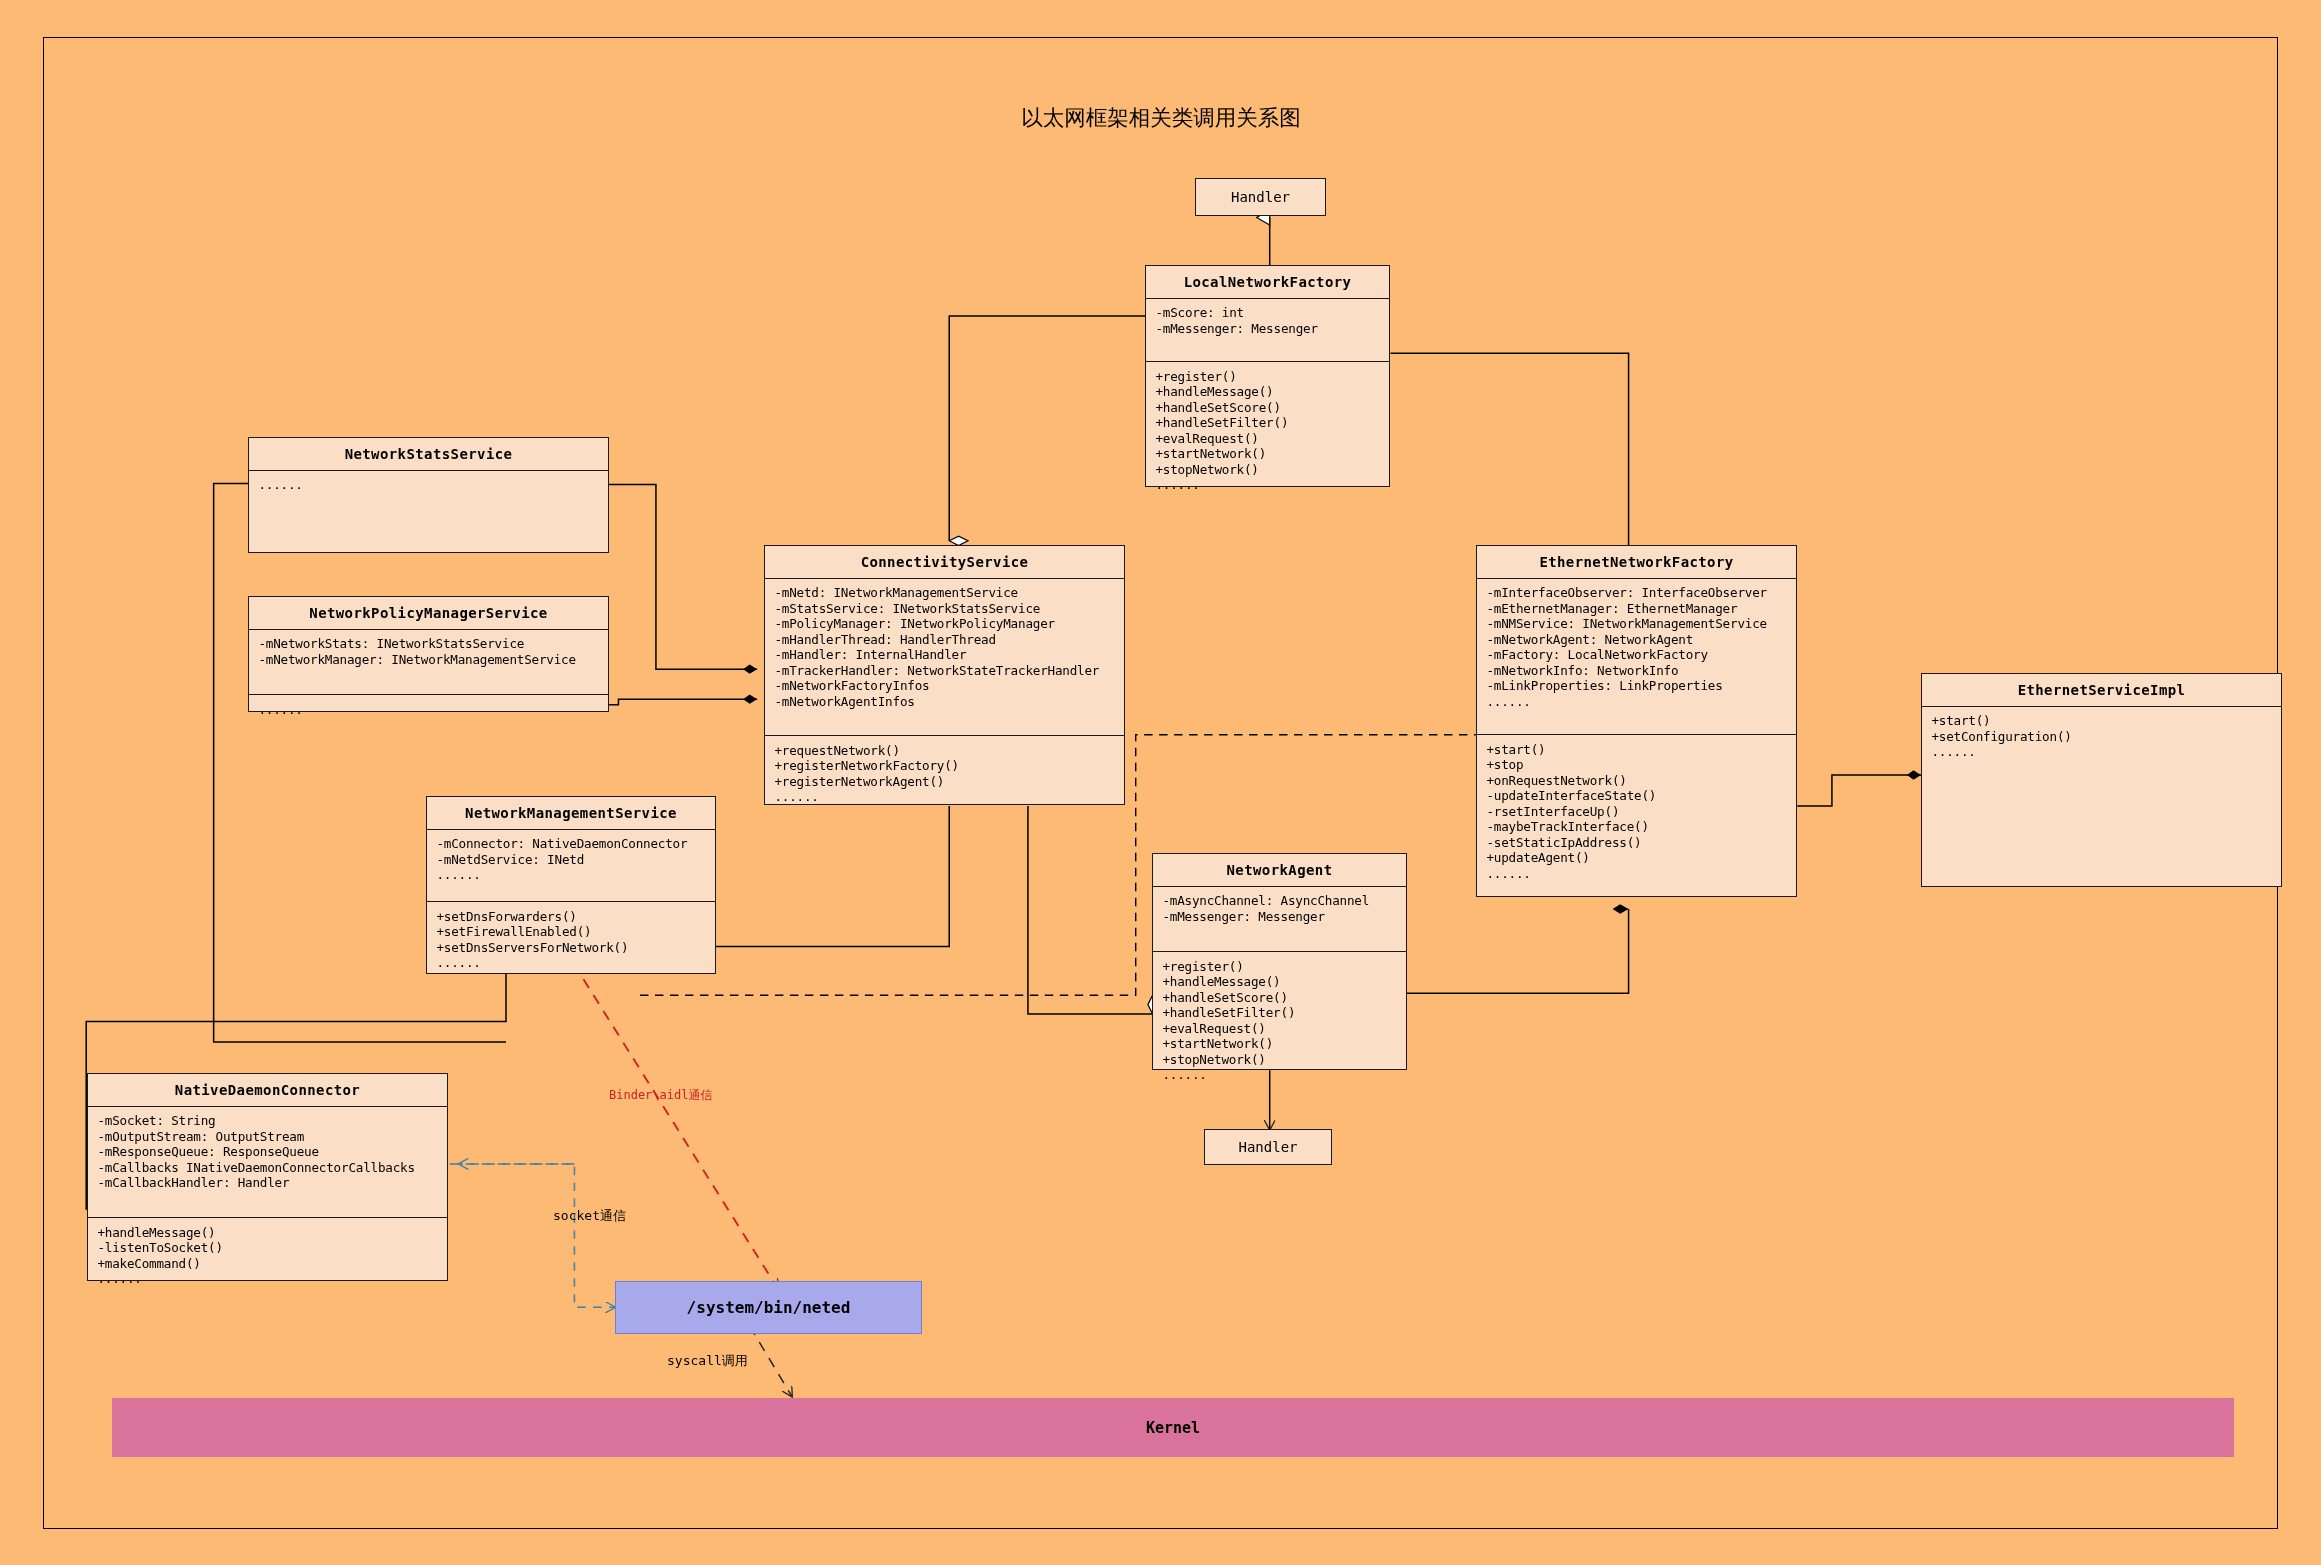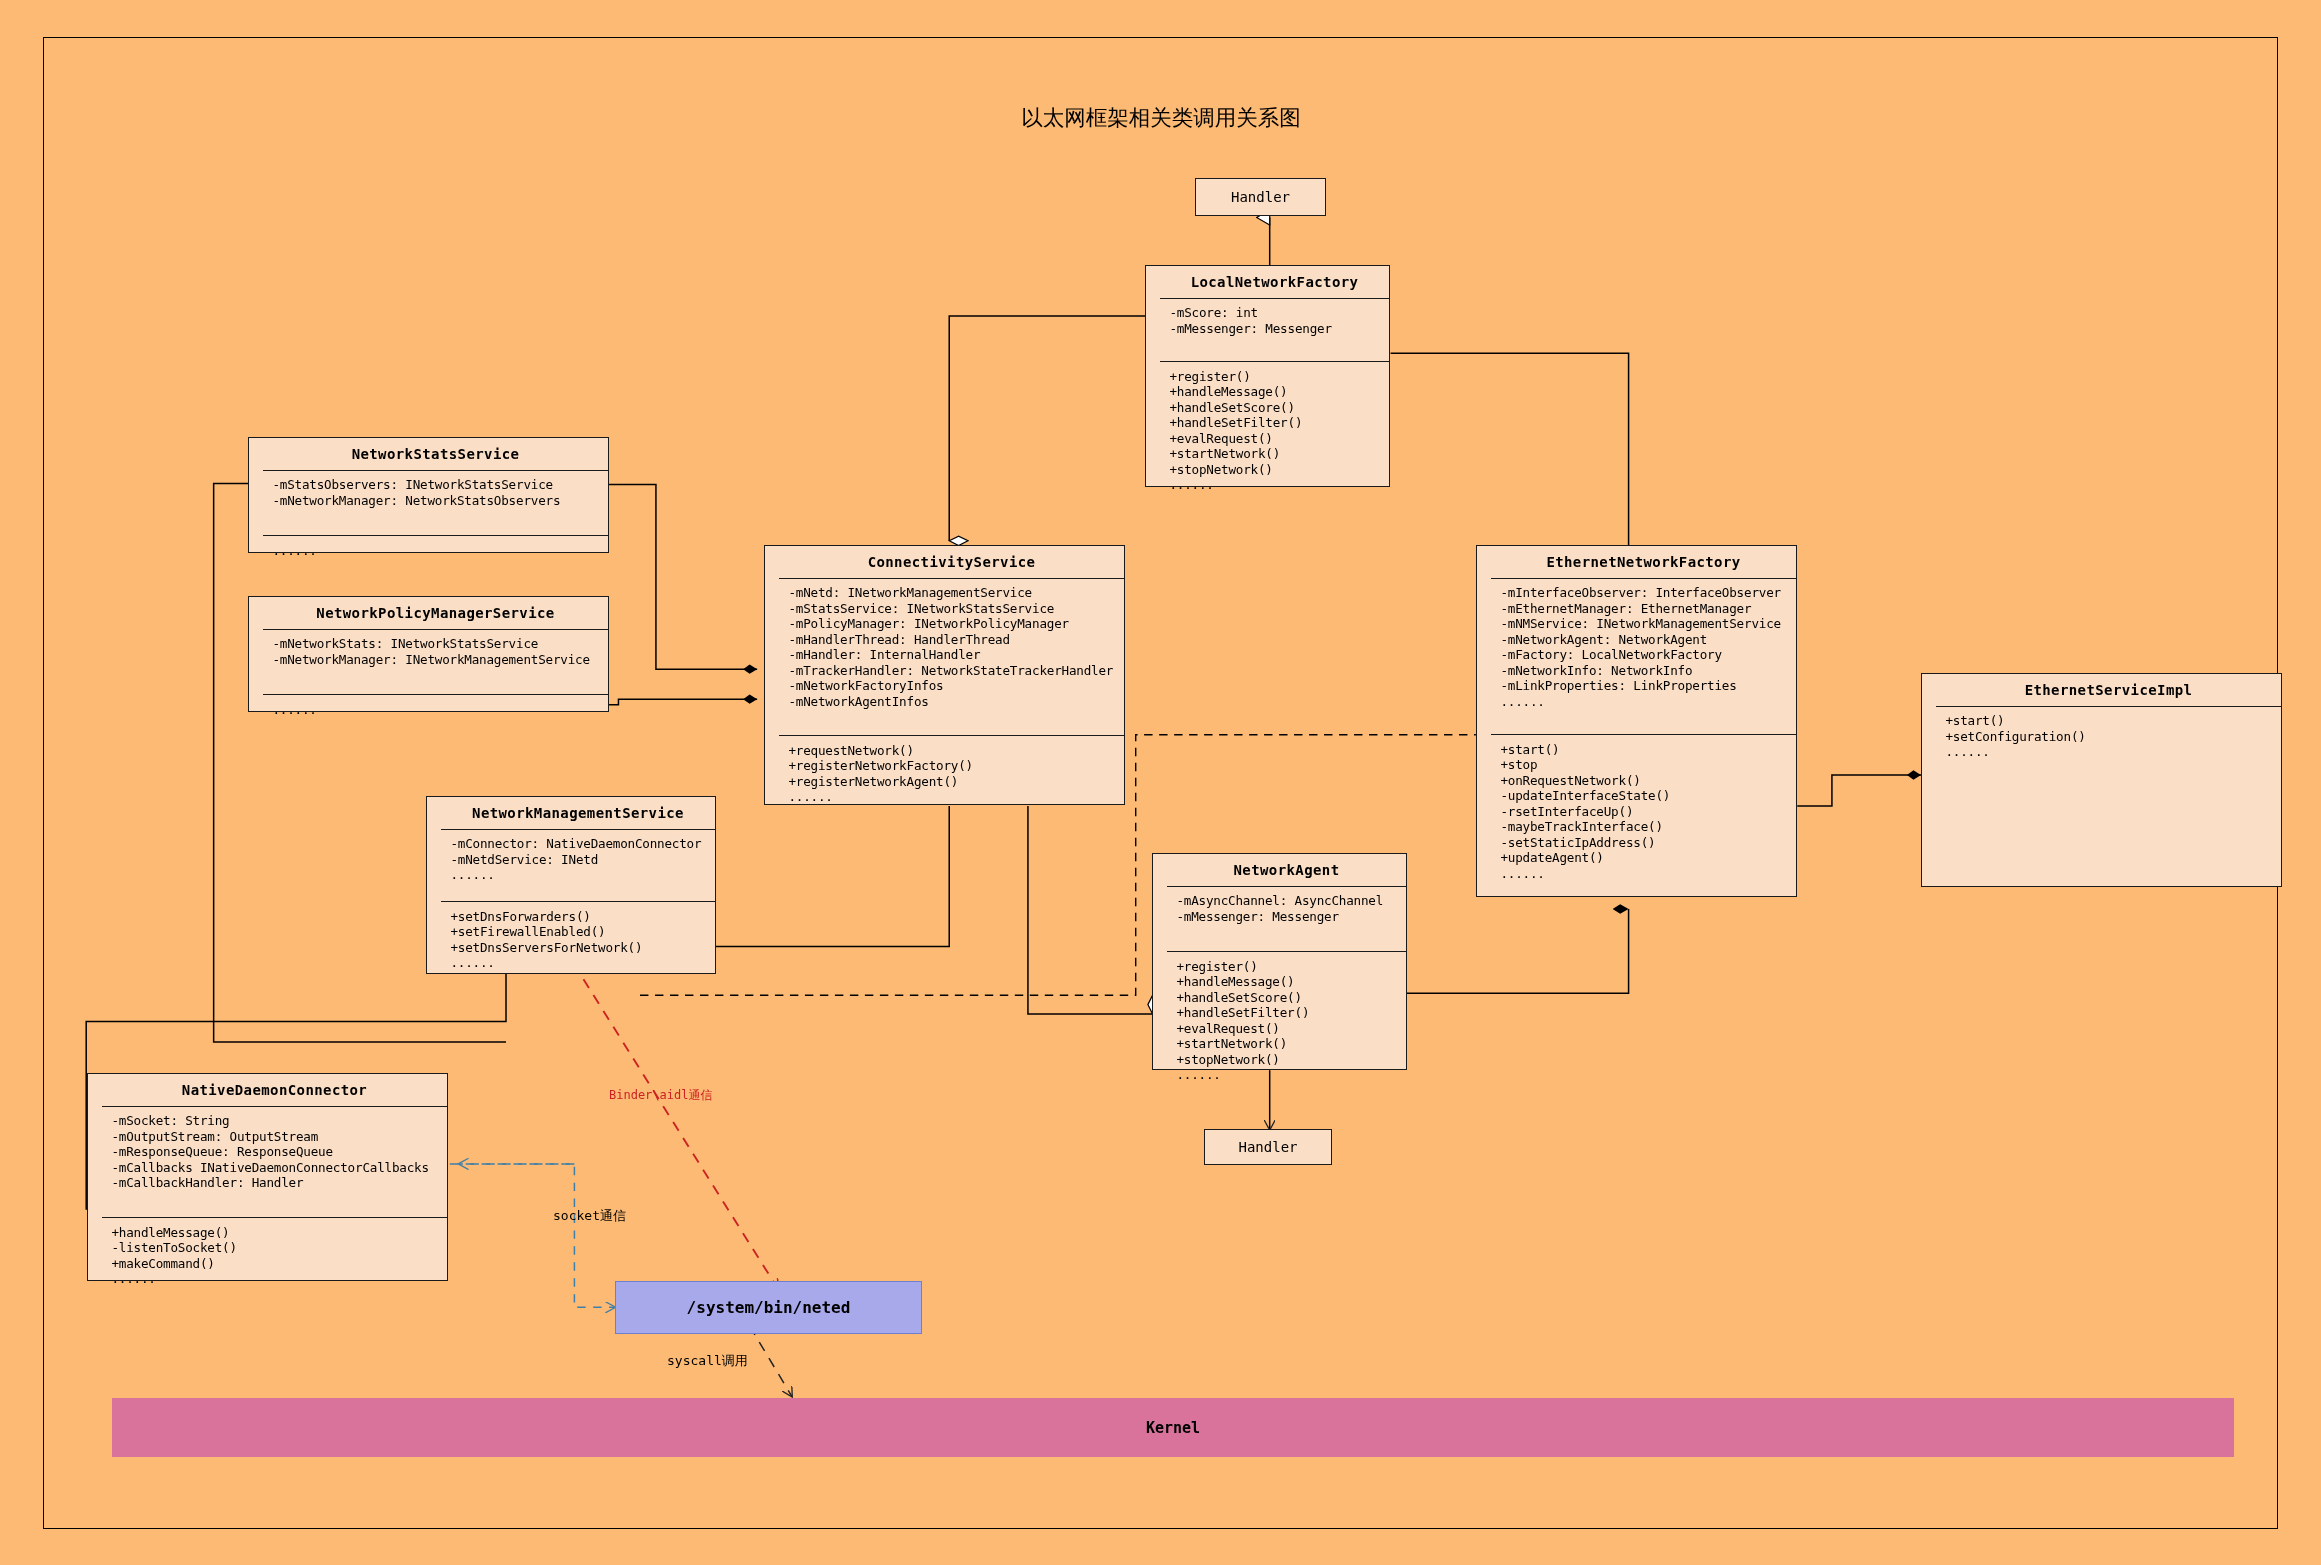--- a/index.html
+++ b/index.html
@@ -1,21 +1,21 @@
 <!DOCTYPE html>
 <html style="font-size:15px"><head>
 <meta charset="utf-8">
 <style>
   html,body{margin:0;padding:0;background:#ffffff;}
   body{font-family:"DejaVu Sans Mono","Liberation Mono",monospace;}
   #canvas{position:relative;width:2322px;height:1566px;background:#fdba74;overflow:hidden;}
   #outer-border{position:absolute;left:43px;top:37px;width:2235px;height:1492px;border:0.9px solid #000;box-sizing:border-box;}
   #diagram-title{position:absolute;left:0;top:103px;width:2322px;text-align:center;font-family:"DejaVu Sans","Liberation Sans",sans-serif;font-size:21.5px;color:#000;font-weight:400;}
   svg#wires{position:absolute;left:0;top:0;width:2322px;height:1566px;pointer-events:none;}
-  .uml{position:absolute;border:0.9px solid #1a1a1a;background:#fbdec6;box-sizing:border-box;padding-left:14px;}
+  .uml{position:absolute;border:0.9px solid #1a1a1a;background:#fbdec6;box-sizing:border-box;}
   .uml .hdr{font-weight:bold;font-size:14px;text-align:center;padding:8.4px 3.7px 7.5px 3.7px;letter-spacing:0.4px;color:#000;}
   .uml .sec{border-top:0.9px solid #1a1a1a;padding:6.6px 7.5px 6.6px 9.4px;}
   .uml .row{font-size:12.6px;line-height:15.5px;color:#000;white-space:pre;letter-spacing:-0.2px;}
   .simplebox{position:absolute;border:0.9px solid #1a1a1a;background:#fbdec6;box-sizing:border-box;display:flex;align-items:center;justify-content:center;font-weight:normal;font-size:14px;color:#000;text-align:right;}
   .netdbox{position:absolute;border:0.9px solid #6f7fd0;background:#a8a9ea;box-sizing:border-box;display:flex;align-items:center;justify-content:center;font-weight:bold;font-size:16px;color:#000;}
   .kernelbar{position:absolute;background:#d9739b;box-sizing:border-box;display:flex;align-items:center;justify-content:center;font-weight:bold;font-size:15px;color:#000;}
   .note{position:absolute;font-size:13px;color:#000;white-space:nowrap;font-family:"DejaVu Sans Mono","Liberation Mono",monospace;}
   .note.red{color:#cc2222;font-size:12px;}
 </style>
 </head>
@@ -114,24 +114,20 @@
       <div class="row">+handleSetFilter()</div>
       <div class="row">+evalRequest()</div>
       <div class="row">+startNetwork()</div>
       <div class="row">+stopNetwork()</div>
       <div class="row">......</div>
     </div>
   </div>
 
   <div class="uml" style="left:248px;top:437px;width:361px;height:116px;">
     <div class="hdr">NetworkStatsService</div>
-    <div class="sec" style="height:51px;">
-      <div class="row">-mStatsObservers: INetworkStatsService</div>
-      <div class="row">-mNetworkManager: NetworkStatsObservers</div>
-    </div>
     <div class="sec">
       <div class="row">......</div>
     </div>
   </div>
 
   <div class="uml" style="left:248px;top:596px;width:361px;height:116px;">
     <div class="hdr">NetworkPolicyManagerService</div>
     <div class="sec" style="height:51px;">
       <div class="row">-mNetworkStats: INetworkStatsService</div>
       <div class="row">-mNetworkManager: INetworkManagementService</div>

